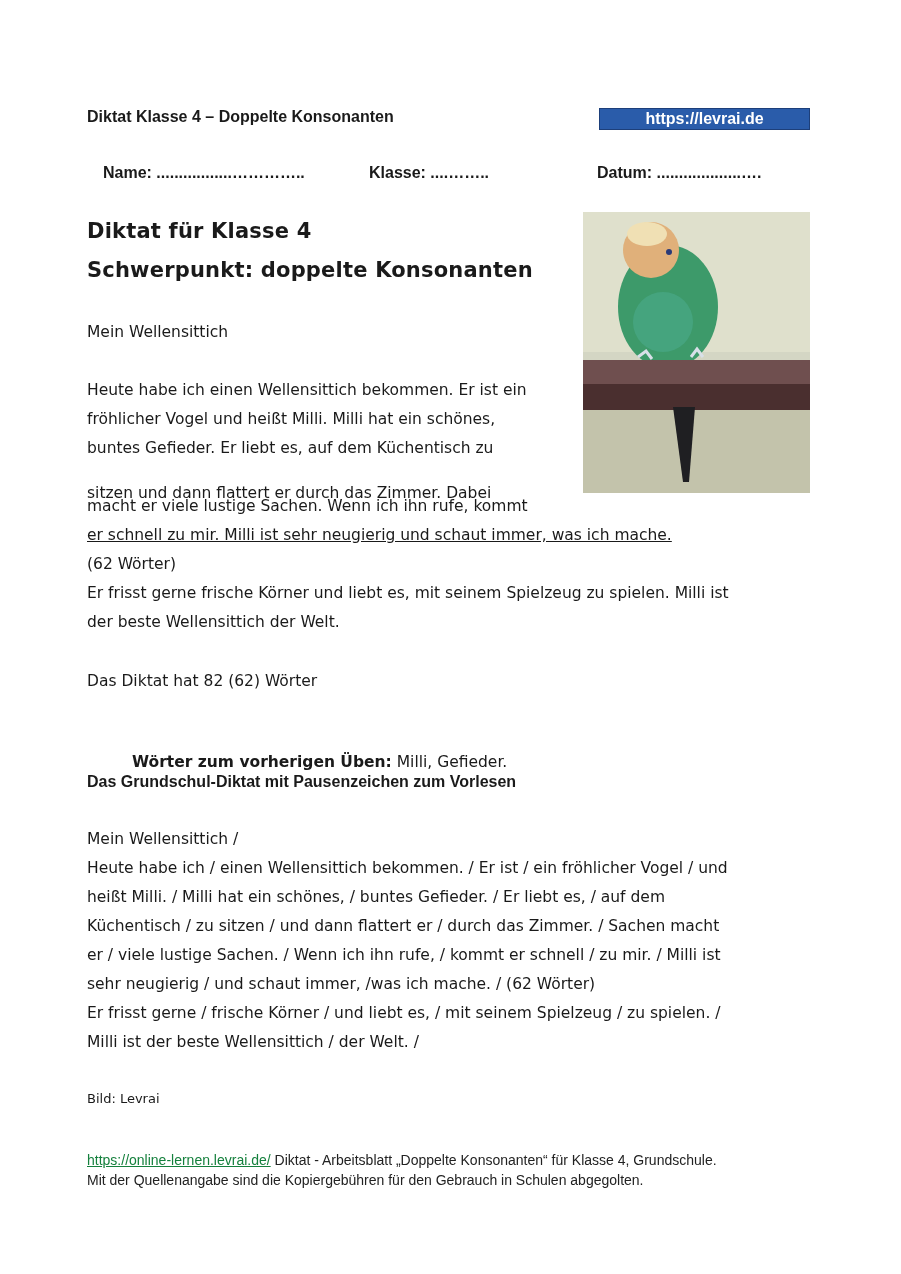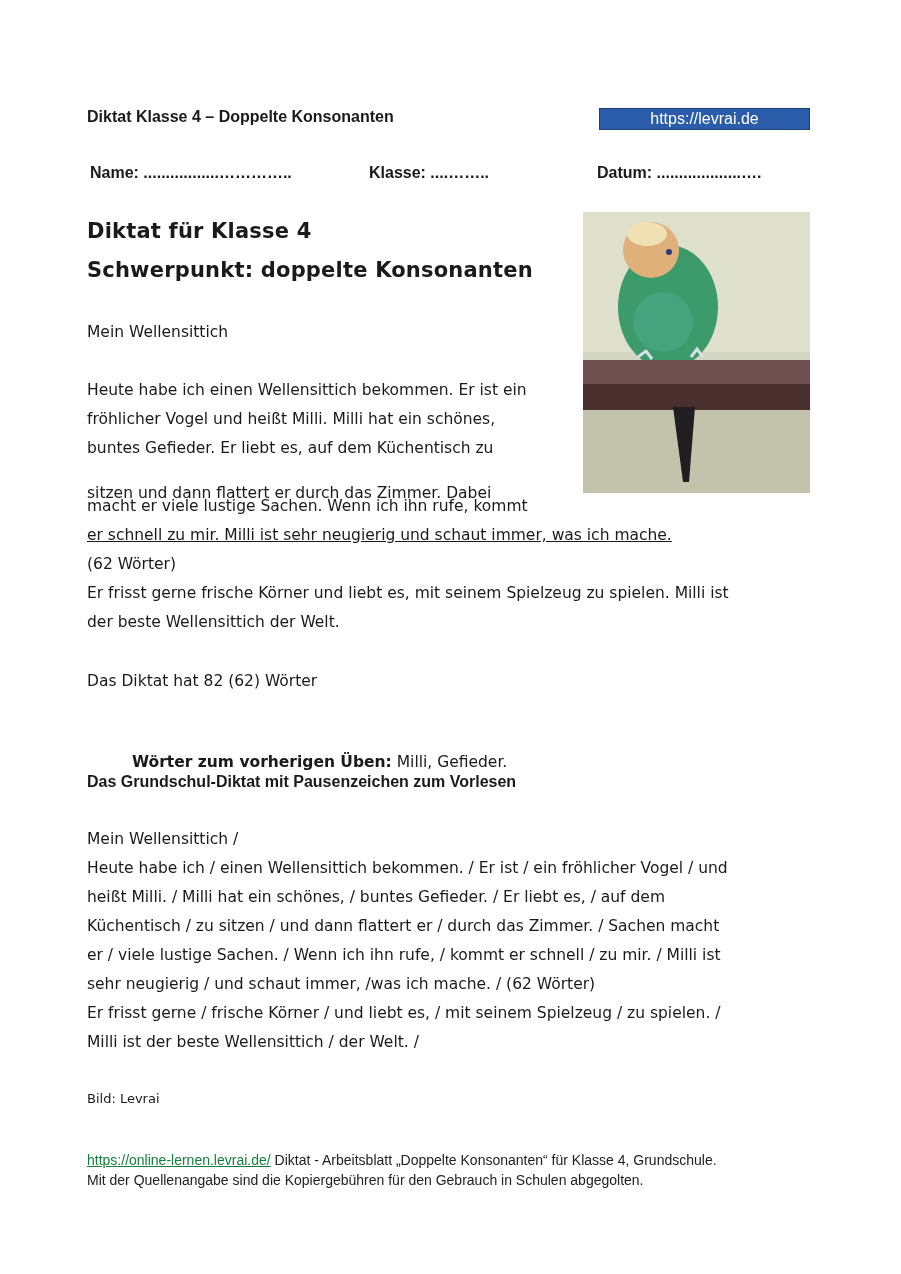--- a/index.html
+++ b/index.html
@@ -2,38 +2,38 @@
 <html><head>
 <meta charset="utf-8">
 <style>
   html, body { margin:0; padding:0; background:#ffffff; }
   body { width:901px; height:1274px; position:relative; overflow:hidden; color:#1a1a1a; }
   .abs { position:absolute; }
   .arial { font-family:"Liberation Sans", sans-serif; }
   .comic { font-family:"DejaVu Sans", sans-serif; }
   .hdr-title { left:87px; top:108px; font-size:16px; font-weight:bold; }
   .banner { left:599px; top:108px; width:209px; height:20px; background:#2a5caa; border:1px solid #1d3f7a;
-            color:#ffffff; font-size:16px; font-weight:normal; text-align:center; line-height:20px;
+            color:#ffffff; font-size:16px; font-weight:bold; text-align:center; line-height:20px;
             background-image: radial-gradient(#4a86c8 0.6px, transparent 0.7px); background-size:4px 4px; }
   .fields { top:164px; font-size:16px; font-weight:bold; }
   .h1 { left:87px; font-size:21px; font-weight:bold; letter-spacing:0.2px; }
   .p { left:87px; font-size:15.5px; line-height:29px; }
   .p b { font-weight:bold; }
   .sub-arial { left:87px; font-size:16px; font-weight:bold; }
   .photo { left:583px; top:212px; width:227px; height:281px; overflow:hidden; background:#cfcfb8; }
   .foot { left:87px; font-size:14px; line-height:20px; color:#222; }
   .foot a { color:#15803d; text-decoration:underline; }
 </style>
 </head>
 <body>
 
 <div class="abs arial hdr-title">Diktat Klasse 4 – Doppelte Konsonanten</div>
 <div class="abs arial banner">https://levrai.de</div>
 
-<div class="abs arial fields" style="left:90px;">Name: .................…………..</div>
+<div class="abs arial fields" style="left:103px;">Name: .................…………..</div>
 <div class="abs arial fields" style="left:369px;">Klasse: ....……..</div>
 <div class="abs arial fields" style="left:597px;">Datum: ...................….</div>
 
 <div class="abs comic h1" style="top:219px;">Diktat für Klasse 4</div>
 <div class="abs comic h1" style="top:258px;">Schwerpunkt: doppelte Konsonanten</div>
 
 <div class="abs photo">
   <svg width="227" height="281" viewBox="0 0 227 281">
     <rect width="227" height="281" fill="#d4d6c4"></rect>
     <rect x="0" y="0" width="227" height="140" fill="#dfe0cc"></rect>

